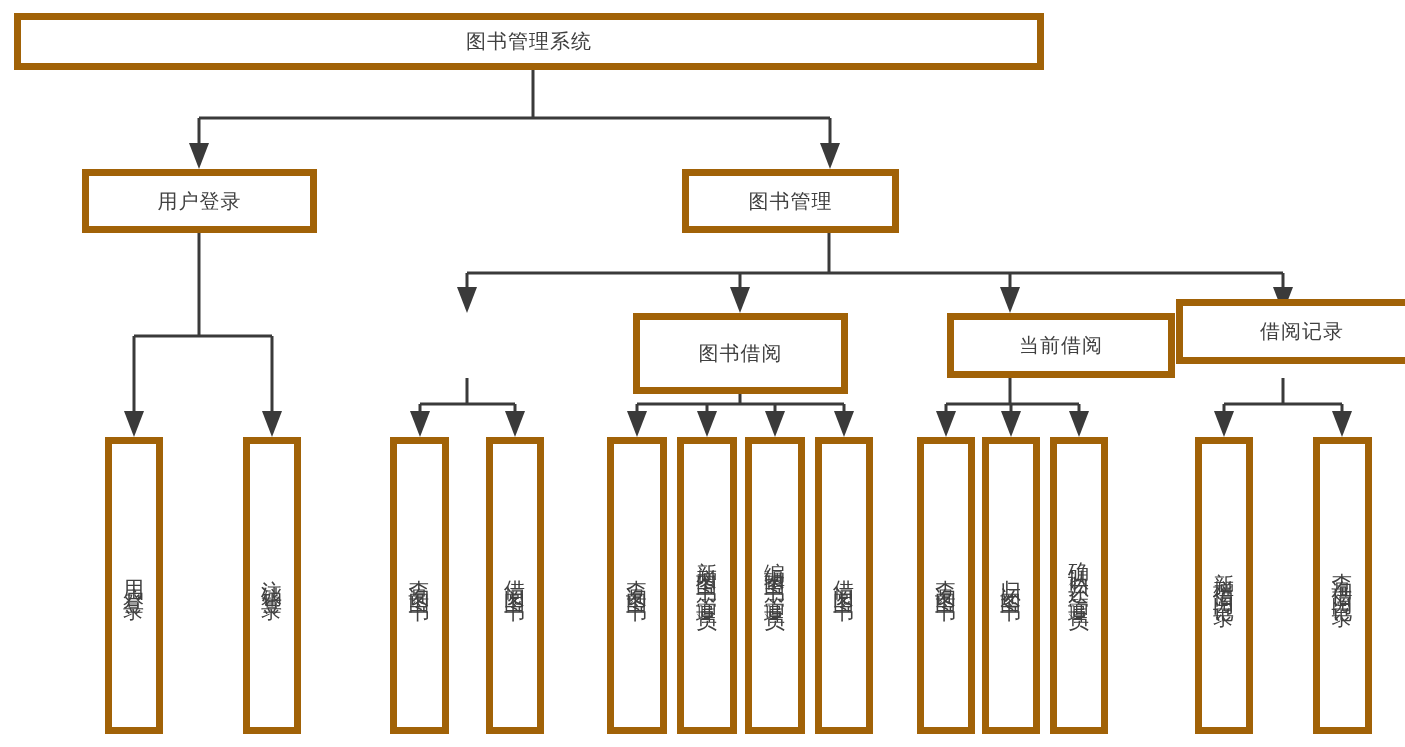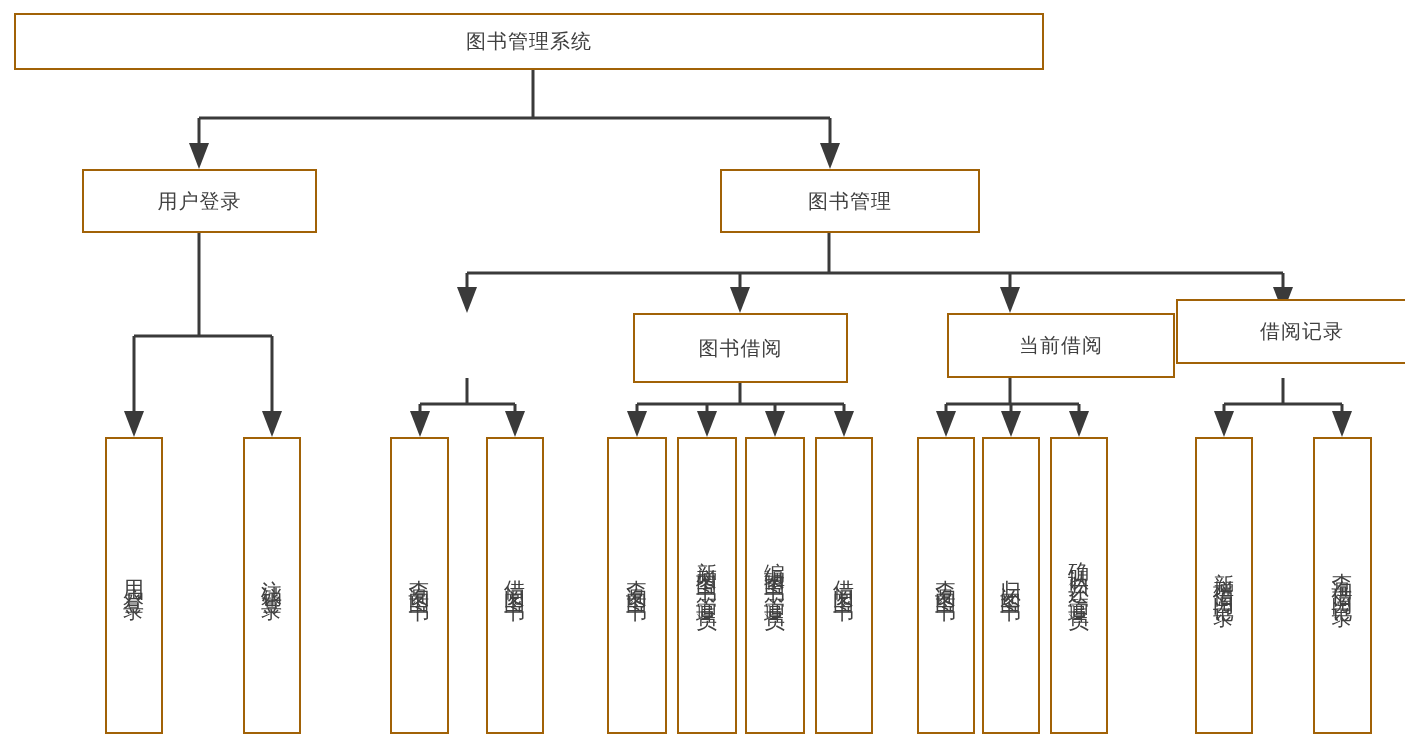--- a/index.html
+++ b/index.html
@@ -21,21 +21,21 @@
     stroke: #3a3a3a;
     stroke-width: 3;
   }
   .connector-layer polygon {
     fill: #3a3a3a;
     stroke: none;
   }
   .node {
     position: absolute;
     box-sizing: border-box;
-    border: 2px solid #a16207;
+    border: 7px solid #a16207;
     background: #ffffff;
     display: flex;
     align-items: center;
     justify-content: center;
     color: #404040;
   }
   .node.h .label {
     font-size: 20px;
     letter-spacing: 1px;
     white-space: nowrap;
@@ -105,25 +105,25 @@
     </g>
   </svg>
 
   <div class="node h" style="left:14px;top:13px;width:1030px;height:57px">
     <span class="label">图书管理系统</span>
   </div>
 
   <div class="node h" style="left:82px;top:169px;width:235px;height:64px">
     <span class="label">用户登录</span>
   </div>
-  <div class="node h" style="left:720px;top:169px;width:260px;height:64px">
+  <div class="node h" style="left:682px;top:169px;width:217px;height:64px">
     <span class="label">图书管理</span>
   </div>
 
-  <div class="node h" style="left:633px;top:313px;width:215px;height:70px">
+  <div class="node h" style="left:633px;top:313px;width:215px;height:81px">
     <span class="label">图书借阅</span>
   </div>
   <div class="node h" style="left:947px;top:313px;width:228px;height:65px">
     <span class="label">当前借阅</span>
   </div>
   <div class="node h" style="left:1176px;top:299px;width:252px;height:65px">
     <span class="label">借阅记录</span>
   </div>
 
   <div class="node v" style="left:105px;top:437px;width:58px;height:297px">

